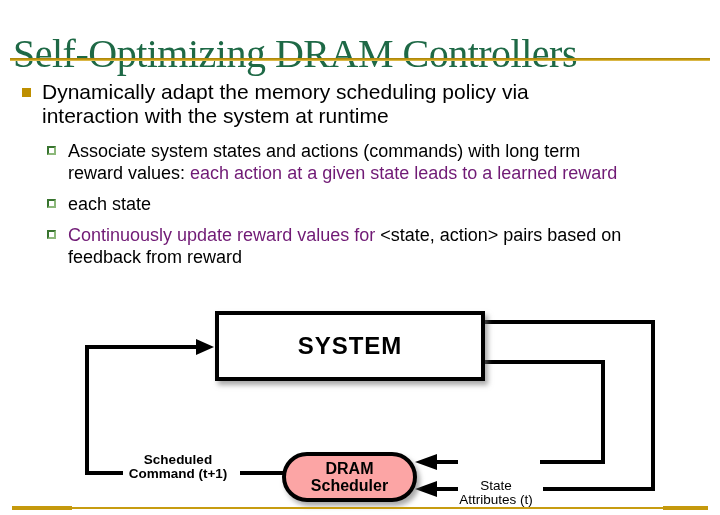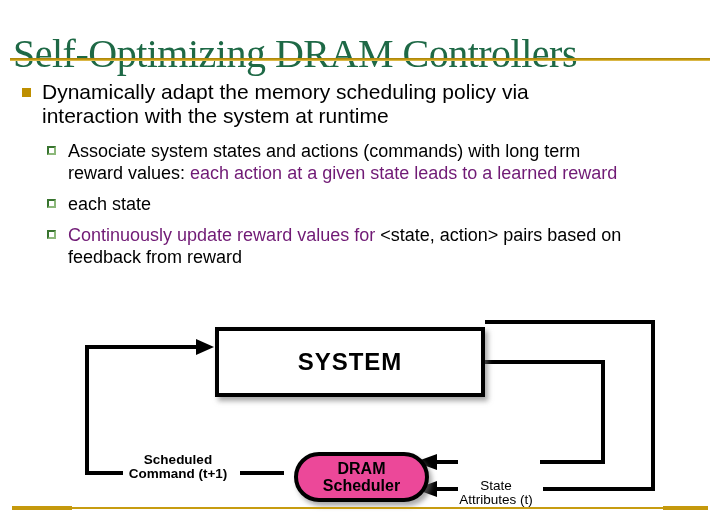--- a/index.html
+++ b/index.html
@@ -26,27 +26,27 @@
   .seg-blue{color:#701a75;}
   .marker1{position:absolute;left:22px;top:8px;width:9px;height:9px;
     background:#BE8F00;}
   .marker2{position:absolute;left:47px;top:6px;width:5px;height:5px;
     background:#fff;border-style:solid;border-width:2px;
     border-color:#38742F #8CB87A #8CB87A #38742F;}
 
   
   .diagram{position:absolute;left:0;top:300px;width:720px;height:215px;}
   .diagram svg{position:absolute;left:0;top:0;}
-  .system-box{position:absolute;left:215px;top:27px;width:270px;height:70px;
+  .system-box{position:absolute;left:215px;top:11px;width:270px;height:70px;
     box-sizing:border-box;border:4px solid #000;background:#fff;
     box-shadow:3px 4px 5px rgba(110,110,110,0.6);
     display:flex;align-items:center;justify-content:center;
     font-size:24px;font-weight:bold;letter-spacing:1px;}
-  .scheduler-box{position:absolute;left:294px;top:152px;width:135px;height:50px;
-    box-sizing:border-box;border:4px solid #000;border-radius:26px;background:#ec4899;
+  .scheduler-box{position:absolute;left:282px;top:152px;width:135px;height:50px;
+    box-sizing:border-box;border:4px solid #000;border-radius:26px;background:#fca5a5;
     box-shadow:3px 4px 5px rgba(110,110,110,0.6);
     display:flex;flex-direction:column;align-items:center;justify-content:center;
     font-size:16px;font-weight:bold;line-height:17px;}
   .dlabel{position:absolute;text-align:center;font-size:13.5px;line-height:14px;}
   .label-scheduled{left:88px;top:153px;width:180px;font-weight:bold;}
   .label-databus{left:433px;top:149px;width:122px;}
   .label-state{left:435px;top:179px;width:122px;}
 
   
   .rule-bottom-thin{position:absolute;left:12px;width:695px;top:507px;height:2px;background:#C79C10;}

